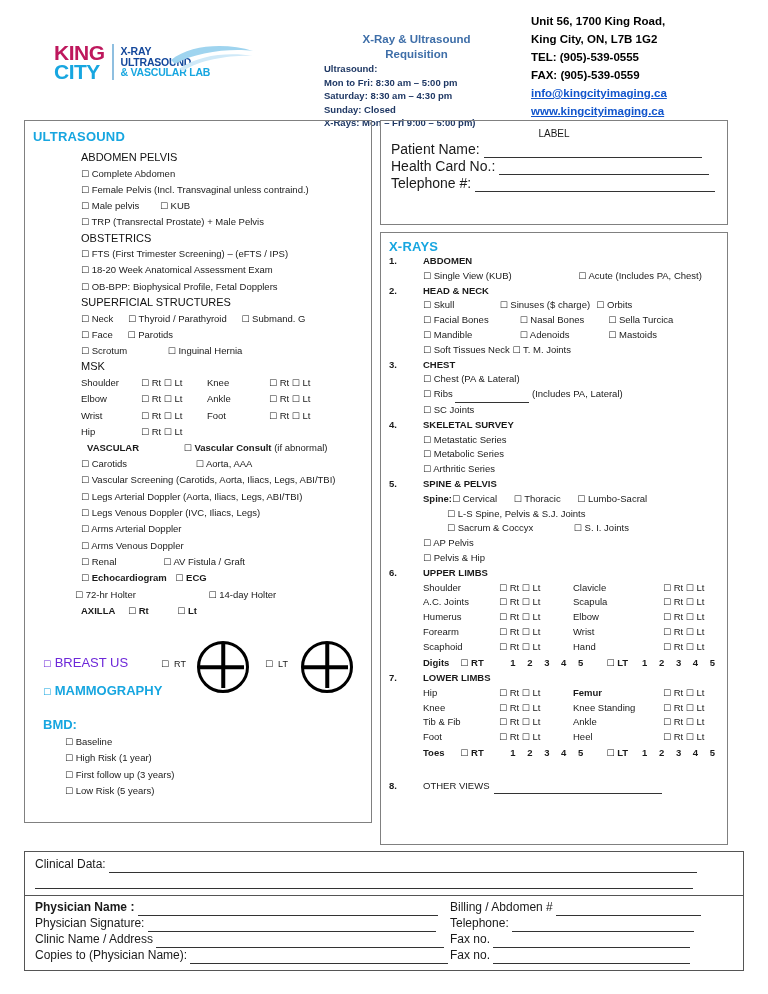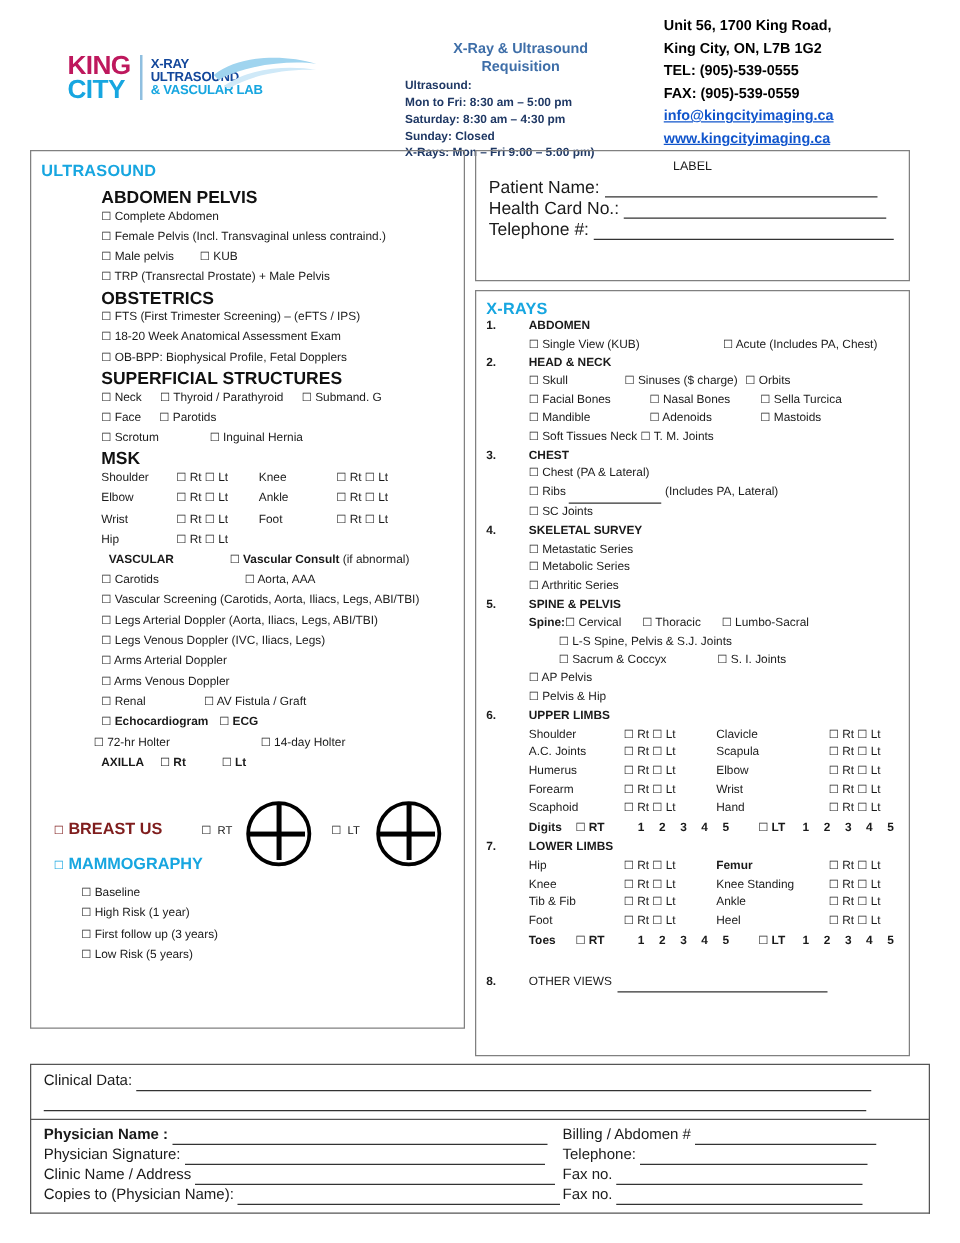--- a/index.html
+++ b/index.html
@@ -43,37 +43,37 @@
   
   .main { display: flex; padding: 0 24px; gap: 8px; align-items: flex-start; }
   .panel { border: 1px solid #808080; }
   .us-panel { width: 348px; height: 703px; padding: 8px 6px 4px 8px; }
   .right-col { width: 348px; display: flex; flex-direction: column; gap: 7px; }
   .label-panel { height: 105px; padding: 7px 10px 4px 10px; }
   .xray-panel { height: 613px; padding: 6px 6px 4px 8px; }
 
   .sec-head { color: #17a6e0; font-weight: bold; font-size: 13px; letter-spacing: 0.2px; }
   .us-body { padding-left: 48px; padding-top: 6px; }
-  .grp { font-weight: bold; font-size: 14px; line-height: 15.5px; color: #111; }
+  .grp { font-weight: normal; font-size: 11px; line-height: 15.5px; color: #111; }
   .row { font-size: 9.5px; line-height: 15.3px; color: #1a1a1a; white-space: nowrap; }
   .cb { font-family: "DejaVu Sans", sans-serif; font-size: 9px; }
   .b { font-weight: bold; }
 
   
   .lt-row { font-size: 9.5px; line-height: 15.3px; display: flex; align-items: baseline; }
   .lt-name { width: 60px; }
   .lt-box  { width: 66px; }
   .lt-name2 { width: 62px; }
 
   .vasc-head { font-size: 9.5px; line-height: 16px; padding-left: 6px; }
 
   
   .breast-wrap { position: relative; height: 72px; margin-top: 14px; }
-  .breast-us { position: absolute; left: 10px; top: 22px; color: #7f1d1d;
-               font-weight: bold; font-size: 13px; }
+  .breast-us { position: absolute; left: 10px; top: 22px; color: #6d28d9;
+               font-weight: normal; font-size: 13px; }
   .mammo { position: absolute; left: 10px; top: 50px; color: #17a6e0;
            font-weight: bold; font-size: 13px; }
   .rt-mark { position: absolute; left: 128px; top: 26px; font-size: 9px; }
   .lt-mark { position: absolute; left: 232px; top: 26px; font-size: 9px; }
   .circ { position: absolute; width: 52px; height: 52px; border: 3.5px solid #000;
           border-radius: 50%; top: 8px; }
   .circ.r { left: 164px; }
   .circ.l { left: 268px; }
   .circ::before { content: ""; position: absolute; left: 50%; top: -1px;
                   width: 3.5px; height: 45px; background: #000; transform: translateX(-50%); }
@@ -256,20 +256,21 @@
 
     <div class="breast-wrap">
       <div class="breast-us"><span class="cb">☐</span> <span>BREAST US</span></div>
       <div class="rt-mark"><span class="cb">☐</span> &nbsp;<span>RT</span></div>
       <div class="circ r"></div>
       <div class="lt-mark"><span class="cb">☐</span> &nbsp;<span>LT</span></div>
       <div class="circ l"></div>
       <div class="mammo"><span class="cb">☐</span> <span>MAMMOGRAPHY</span></div>
     </div>
 
+    <div class="bmd-head">BMD:</div>
     <div class="bmd-list">
       <div class="row"><span class="cb">☐</span> <span>Baseline</span></div>
       <div class="row"><span class="cb">☐</span> <span>High Risk (1 year)</span></div>
       <div class="row"><span class="cb">☐</span> <span>First follow up (3 years)</span></div>
       <div class="row"><span class="cb">☐</span> <span>Low Risk (5 years)</span></div>
     </div>
   </div>
 
   <div class="right-col">
 

